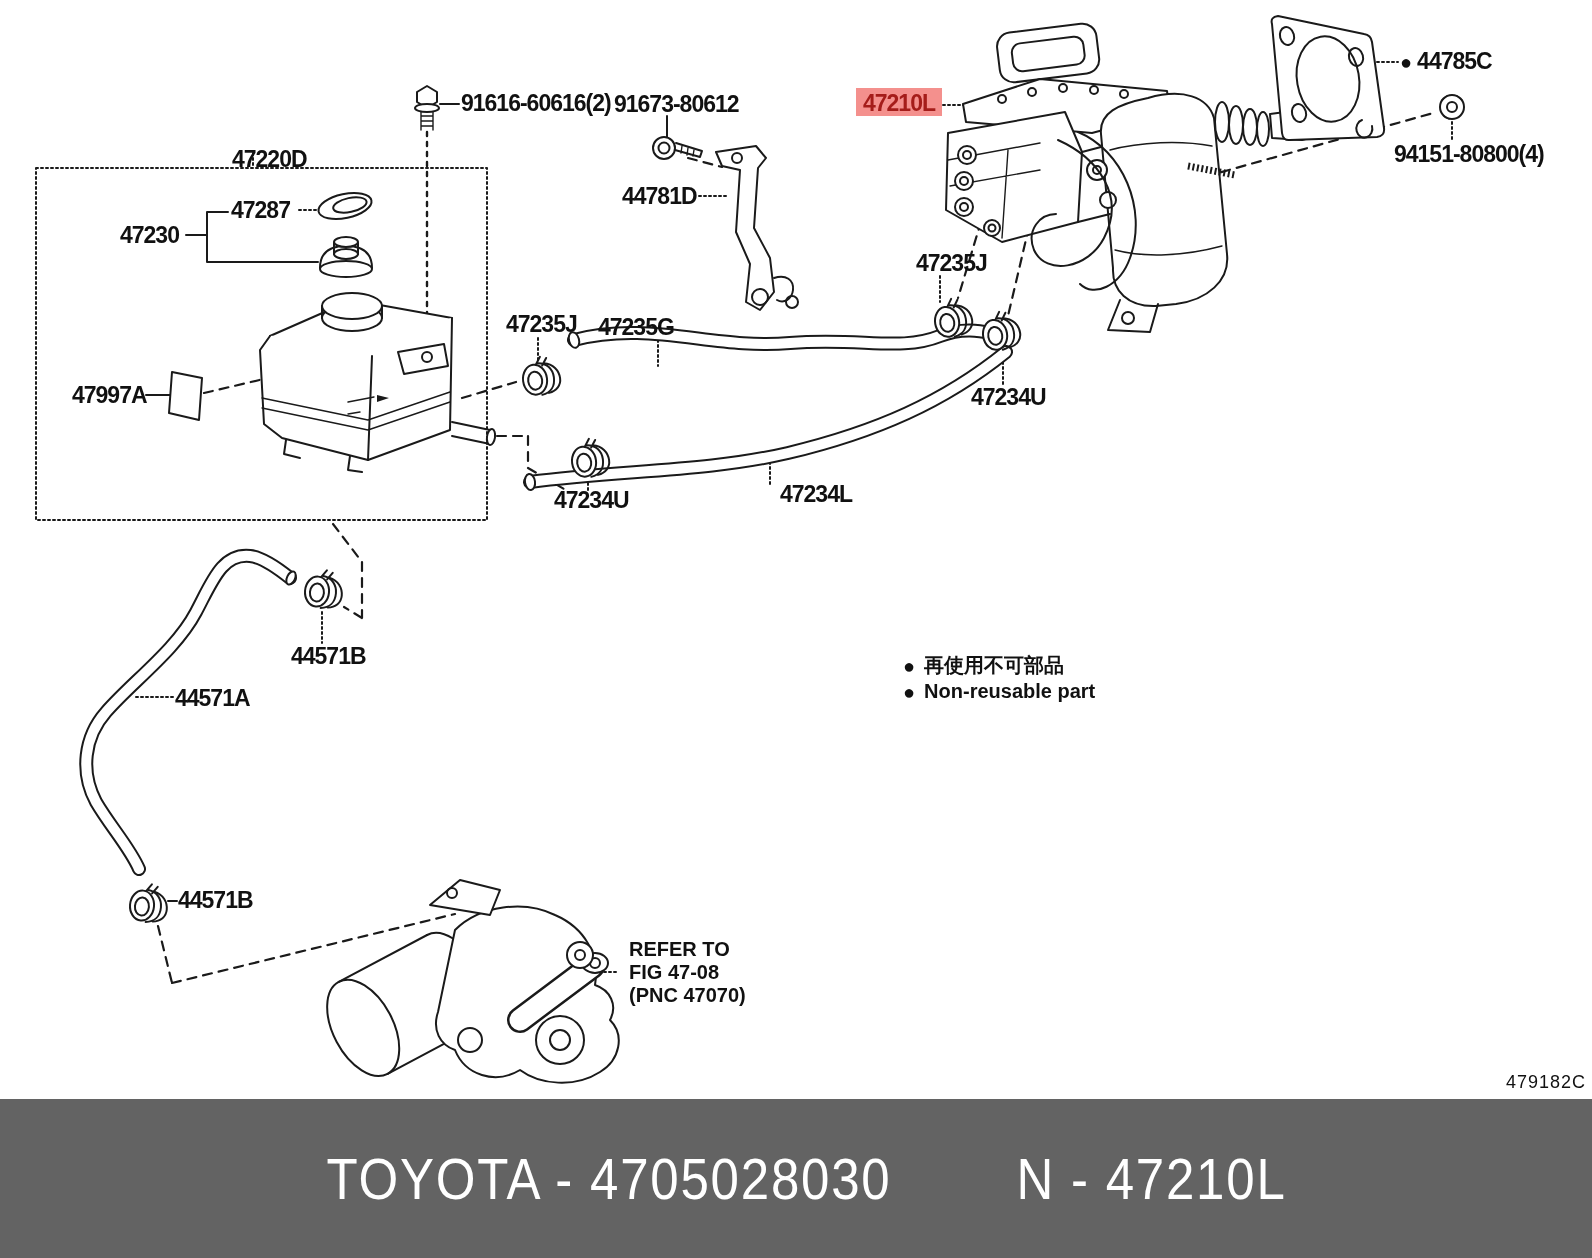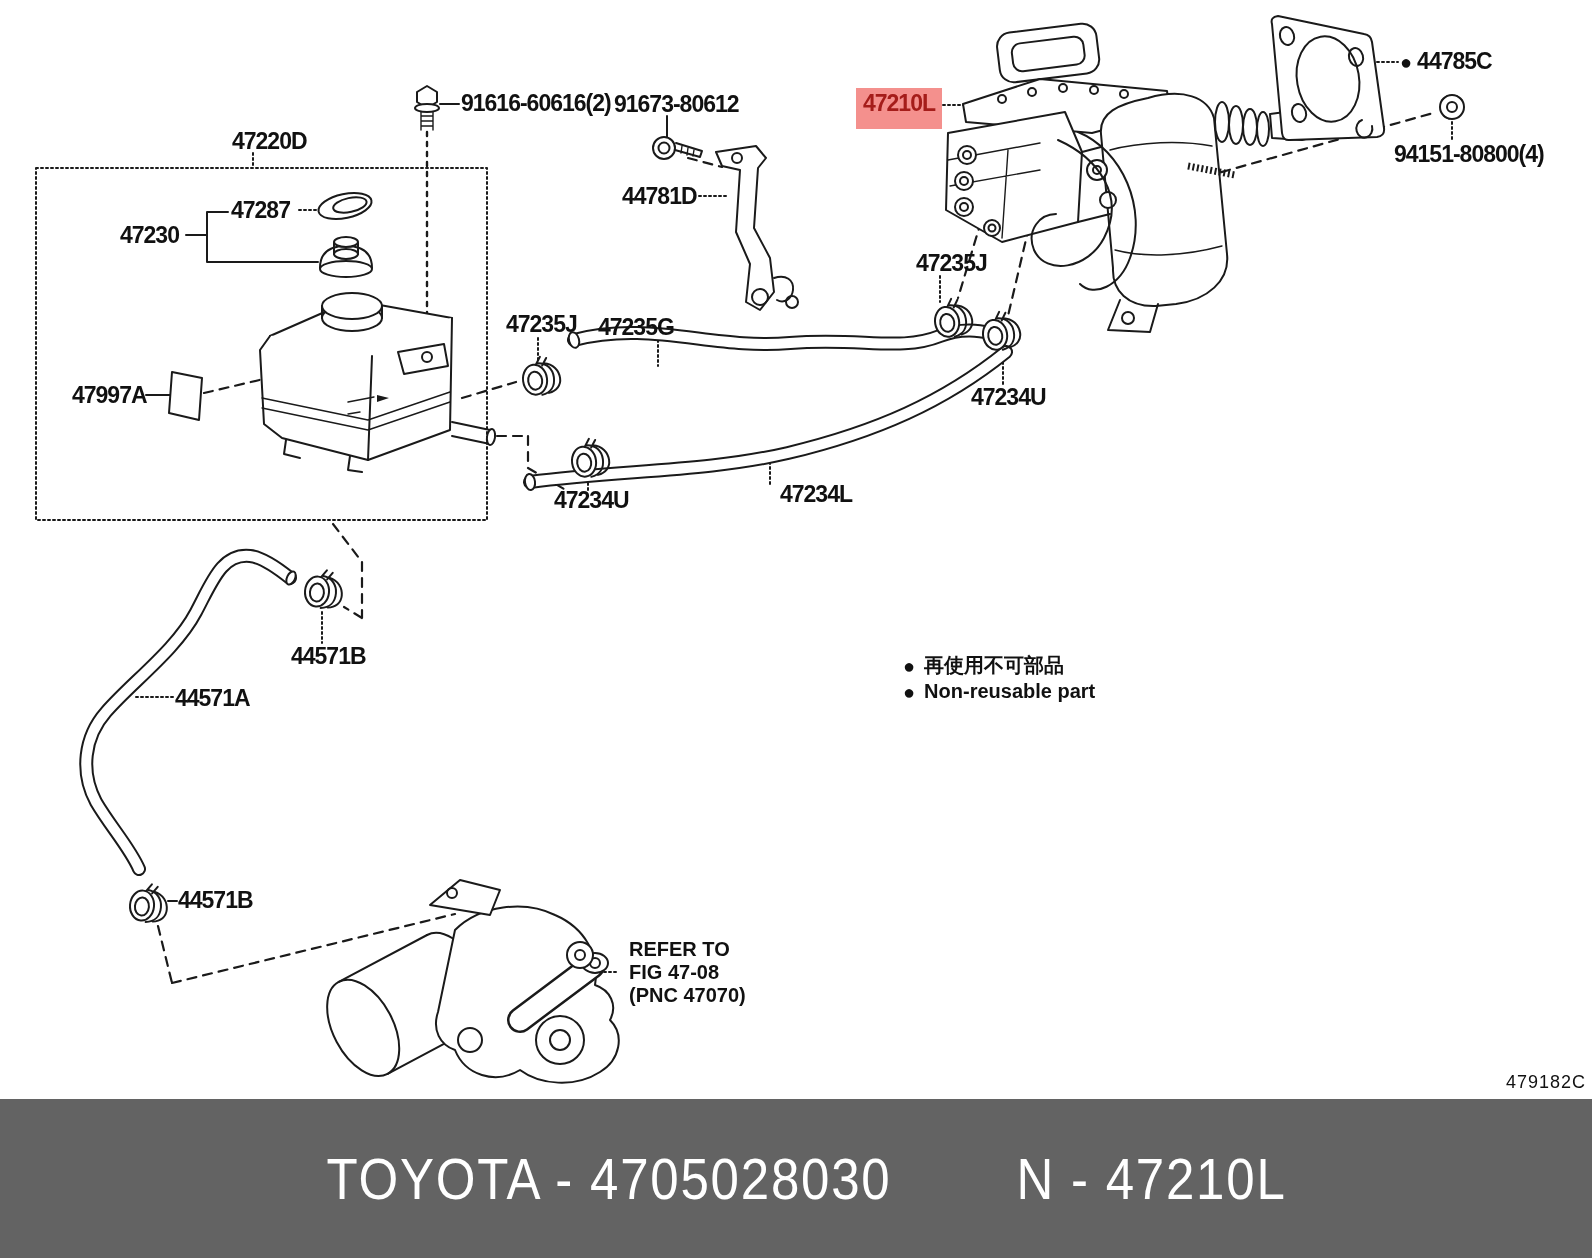--- a/index.html
+++ b/index.html
@@ -12,21 +12,21 @@
   .dot{stroke-dasharray:2 3;}
   .dash{stroke-dasharray:9 7;stroke-width:2.2;}
   .fdash{stroke-dasharray:4 6;stroke-width:2.4;}
   .tubo{stroke:#1a1a1a;stroke-width:14;fill:none;stroke-linecap:round;}
   .tubi{stroke:#fff;stroke-width:10;fill:none;stroke-linecap:round;}
   .thr{stroke:#1a1a1a;stroke-width:7;fill:none;stroke-dasharray:2 2.5;}
   .plabel{position:absolute;font-weight:bold;font-size:23px;letter-spacing:-1px;
           line-height:1;white-space:nowrap;}
   .row{display:flex;align-items:center;gap:5px;}
   .bullet{font-size:20px;letter-spacing:0;line-height:1;}
-  .hl{left:856px;top:88px;padding:4px 7px 14px;}
+  .hl{left:856px;top:88px;padding:4px 7px 1px;}
   .note{position:absolute;left:620px;top:938px;font-weight:bold;font-size:20px;
         letter-spacing:0;line-height:23px;margin-left:9px;}
   .legend-row{position:absolute;left:903px;display:flex;align-items:center;gap:9px;
         font-weight:bold;font-size:20px;letter-spacing:0;}
   .legend-1{top:652px;}
   .legend-2{top:680px;}
   .code{position:absolute;left:1506px;top:1072px;font-size:18px;letter-spacing:1px;}
   .banner{position:absolute;left:0;top:1099px;width:1592px;height:159px;
           display:flex;align-items:center;justify-content:center;gap:68px;}
   .banner span{font-size:58px;letter-spacing:2px;transform:scaleX(0.88);white-space:nowrap;}
@@ -232,21 +232,21 @@
       <ellipse cx="595" cy="963" rx="13" ry="10" class="sw"></ellipse>
       <circle cx="595" cy="963" r="5" class="s"></circle>
       <circle cx="560" cy="1040" r="24" class="sw"></circle>
         <circle cx="560" cy="1040" r="10" class="s"></circle>
       <circle cx="580" cy="955" r="13" class="sw"></circle>
         <circle cx="580" cy="955" r="5" class="s"></circle>
       <circle cx="470" cy="1040" r="12" class="s"></circle>
     </g>
   </svg>
 
-  <div class="plabel" style="left:232px;top:130px">47220D</div>
+  <div class="plabel" style="left:232px;top:148px">47220D</div>
   <div class="plabel" style="left:461px;top:92px">91616-60616(2)</div>
   <div class="plabel" style="left:614px;top:93px">91673-80612</div>
   <div class="plabel" style="left:622px;top:185px">44781D</div>
   <div class="plabel" style="left:231px;top:199px">47287</div>
   <div class="plabel" style="left:120px;top:224px">47230</div>
   <div class="plabel" style="left:72px;top:384px">47997A</div>
   <div class="plabel" style="left:506px;top:313px">47235J</div>
   <div class="plabel" style="left:598px;top:316px">47235G</div>
   <div class="plabel" style="left:554px;top:489px">47234U</div>
   <div class="plabel" style="left:780px;top:483px">47234L</div>

